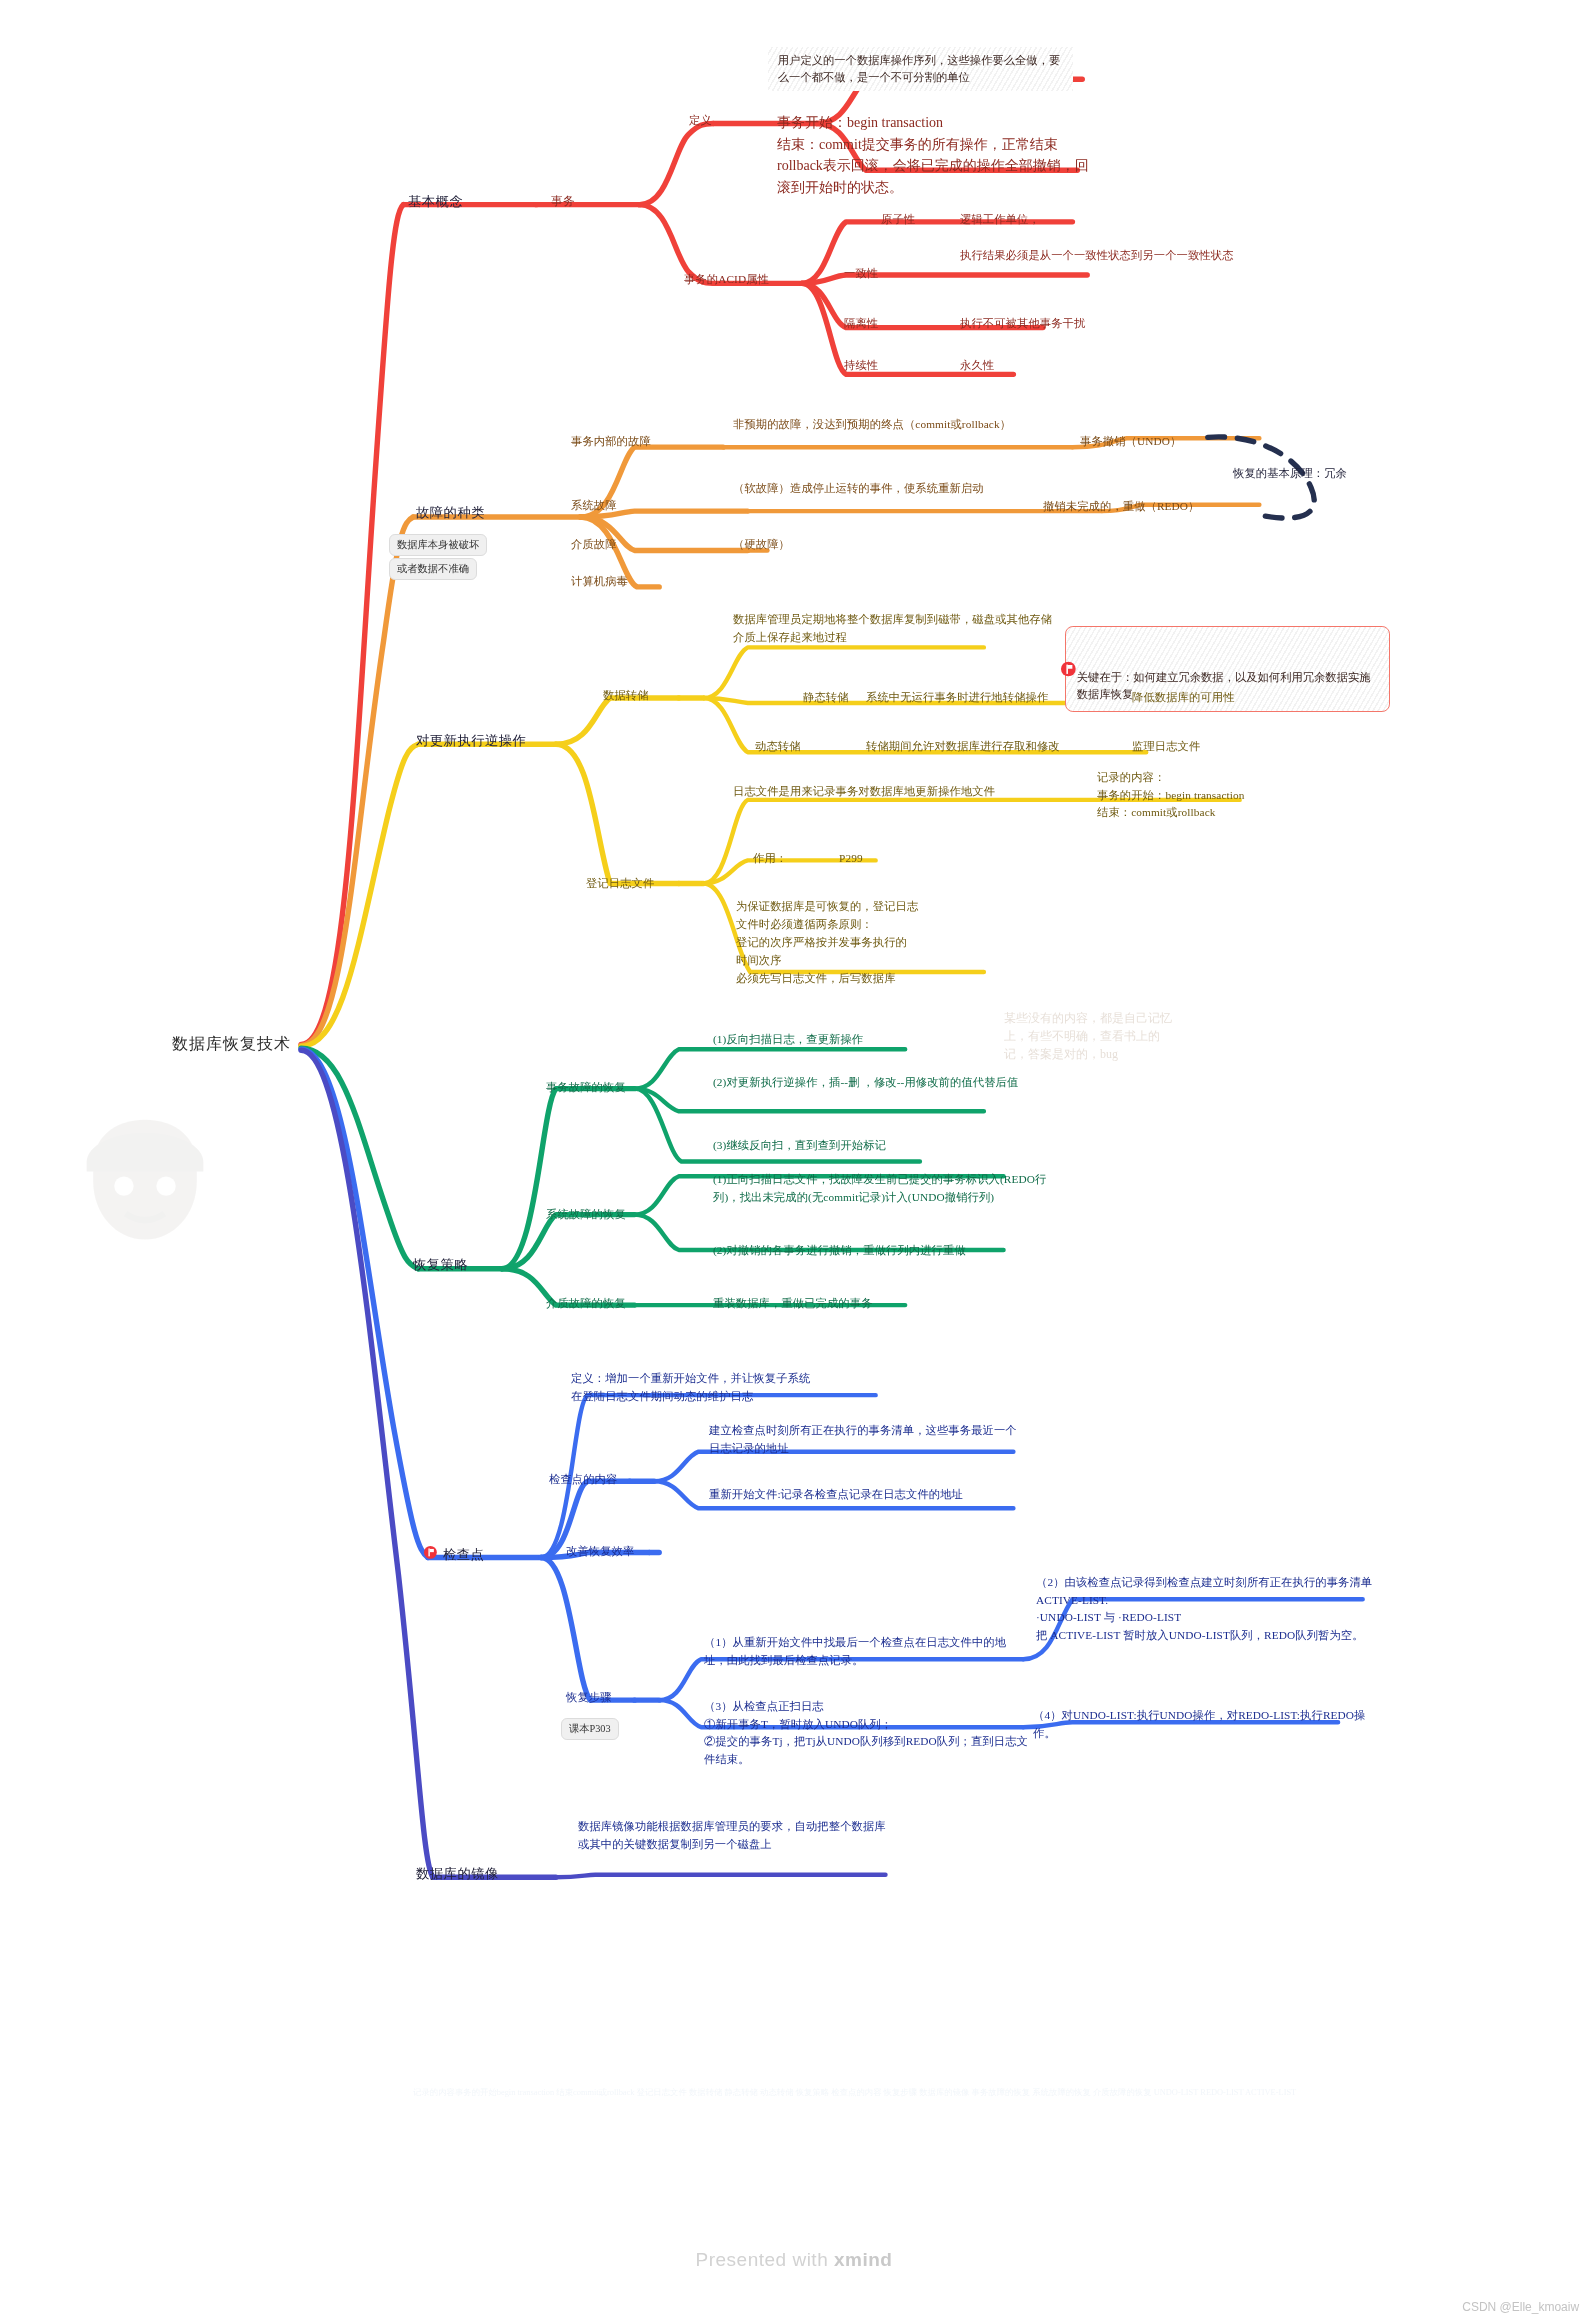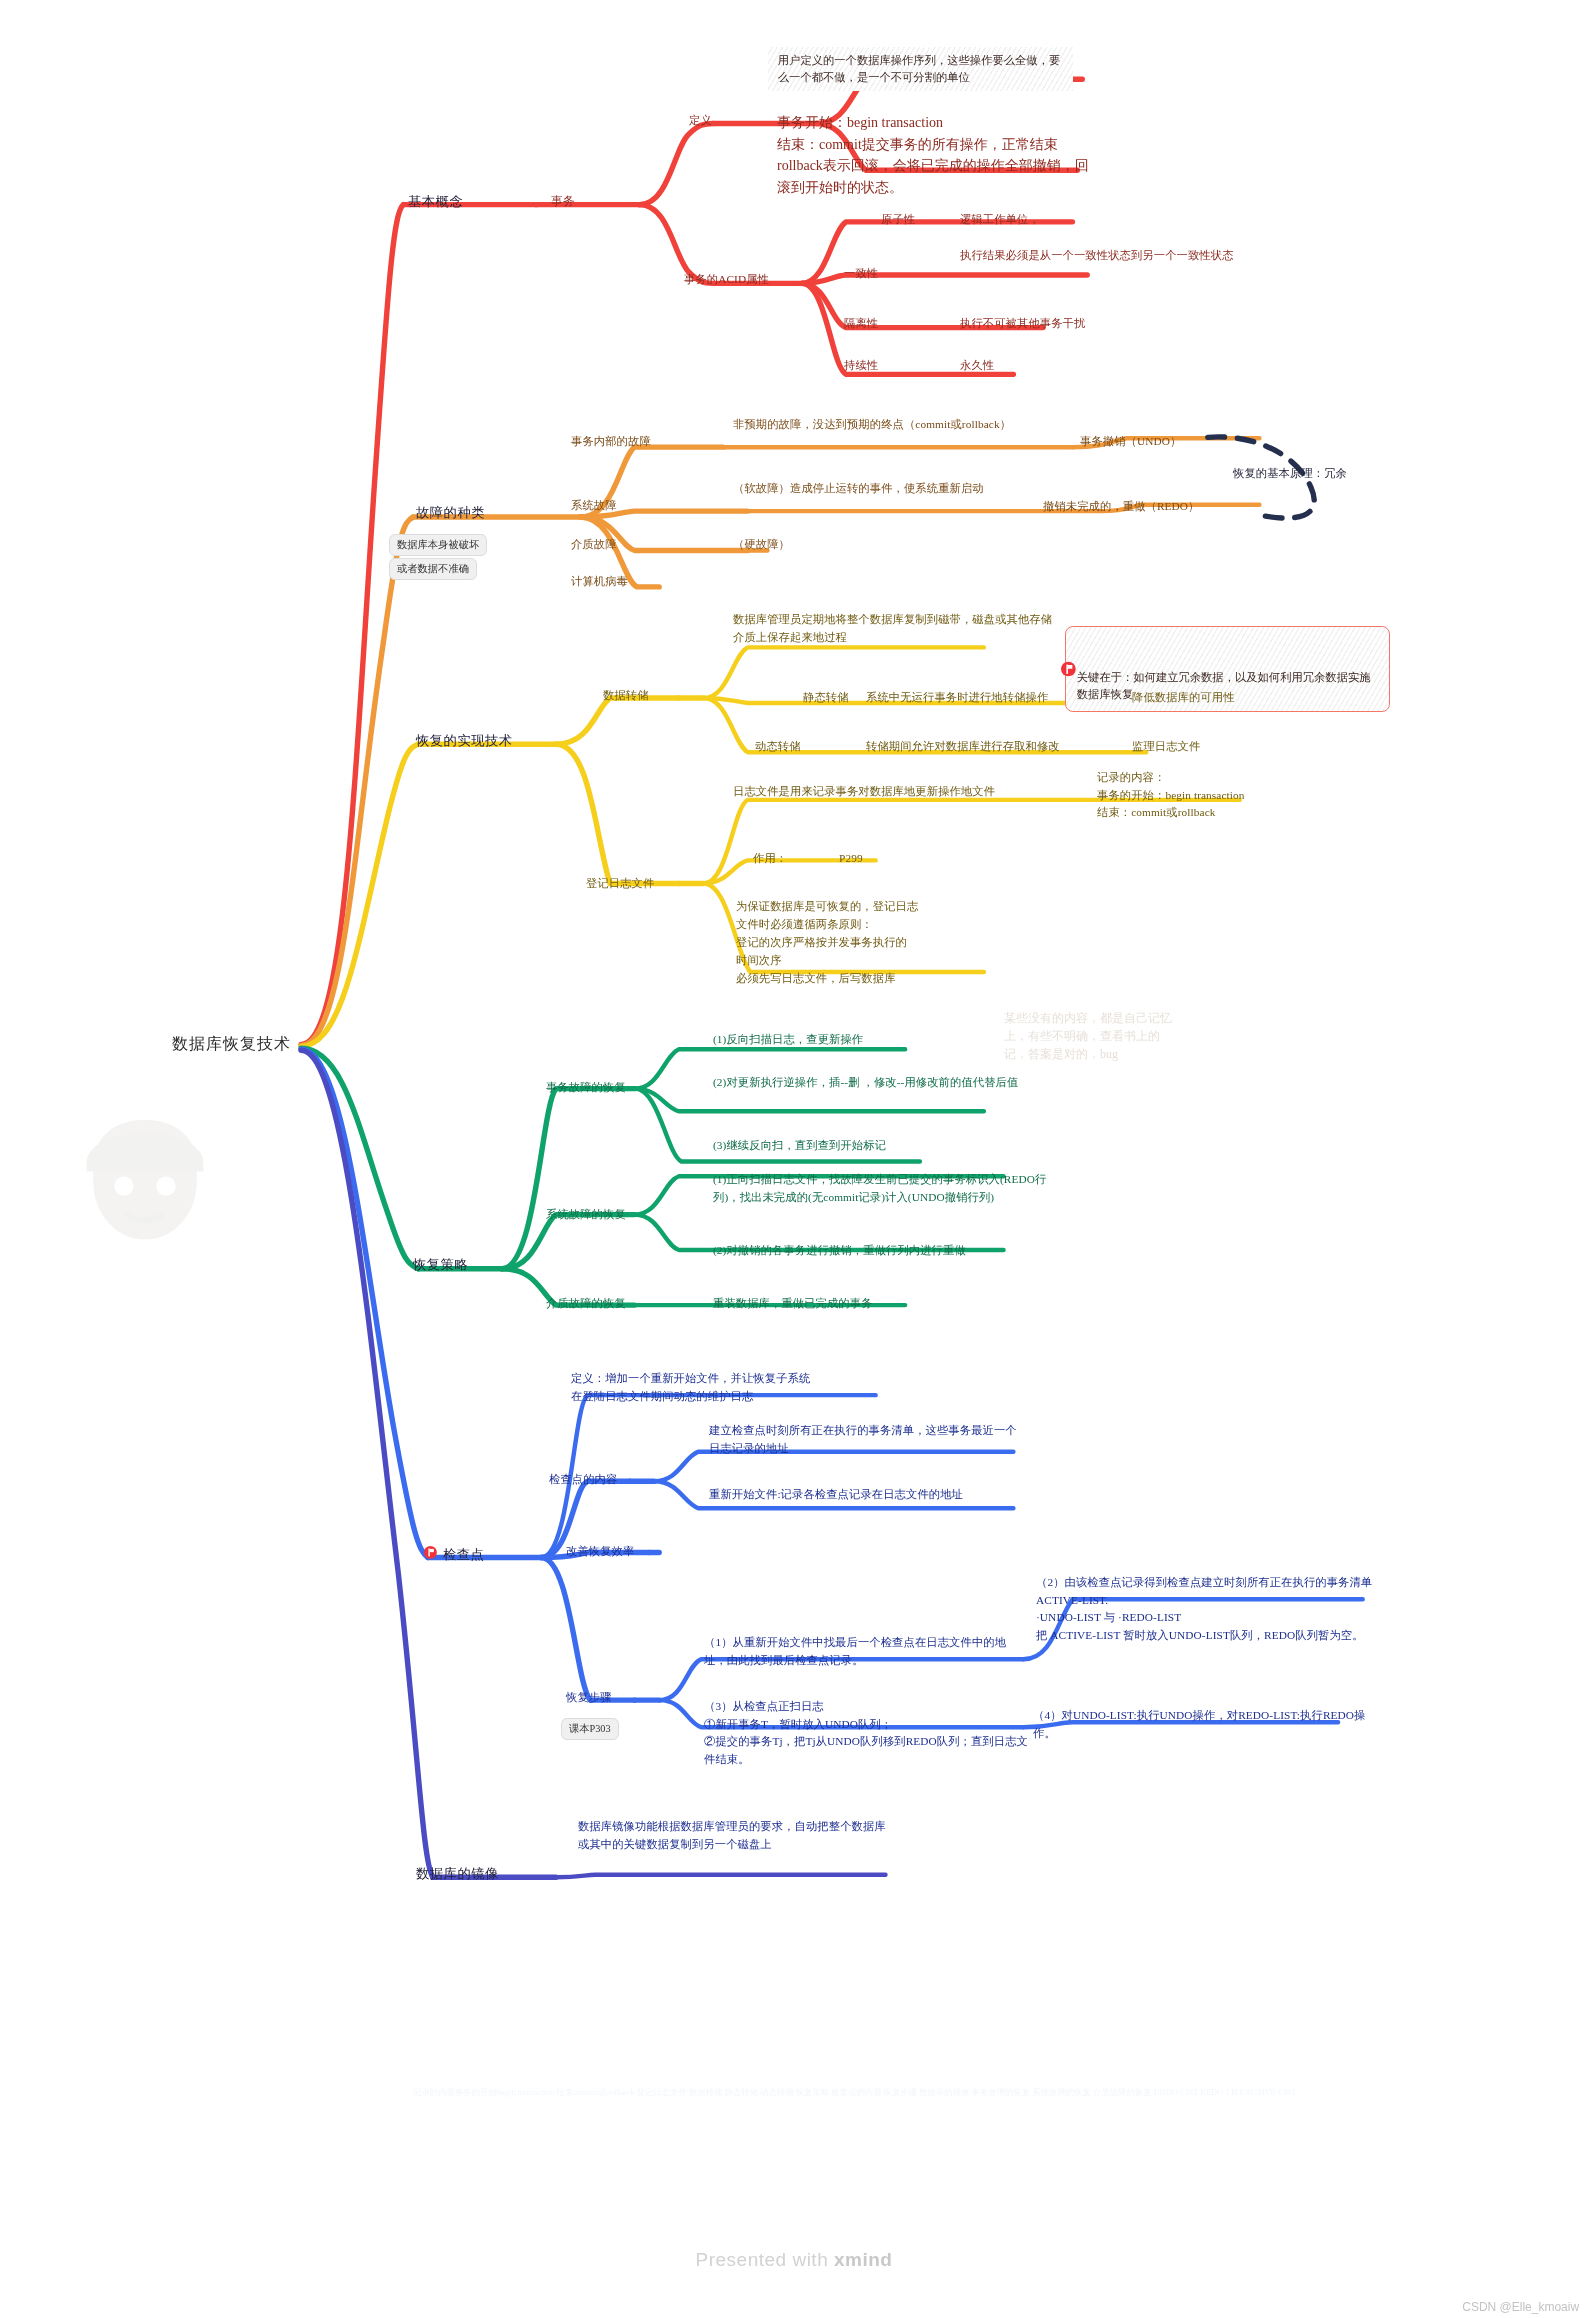--- a/index.html
+++ b/index.html
@@ -222,21 +222,21 @@
 
   <div class="node lvl3 c-org" style="left:571px;top:536px;">介质故障</div>
   <div class="node lvl3 c-org" style="left:733px;top:536px;">（硬故障）</div>
 
   <div class="node lvl3 c-org" style="left:571px;top:573px;">计算机病毒</div>
 
   <div class="node lvl3 c-org" style="left:1080px;top:433px;">事务撤销（UNDO）</div>
   <div class="node lvl3 c-org" style="left:1043px;top:498px;">撤销未完成的，重做（REDO）</div>
   <div class="node lvl3 c-dark" style="left:1233px;top:465px;">恢复的基本原理：冗余</div>
 
-  <div class="node lvl1 c-dark" style="left:416px;top:731px;">恢复的实现技术</div>
+  <div class="node lvl1 c-dark" style="left:416px;top:731px;">对更新执行逆操作</div>
 
   <div class="note" style="left:1065px;top:626px;width:325px;">
     <svg class="flagicon" viewBox="0 0 34 34">
       <circle cx="17" cy="17" r="15" fill="#f0333a"></circle>
       <rect x="13" y="8" width="3.2" height="19" fill="#ffffff"></rect>
       <path d="M16.2 9 h9 v7.5 h-9 z" fill="#ffffff"></path>
     </svg>
     <span>关键在于：如何建立冗余数据，以及如何利用冗余数据实施数据库恢复</span>
   </div>
 

